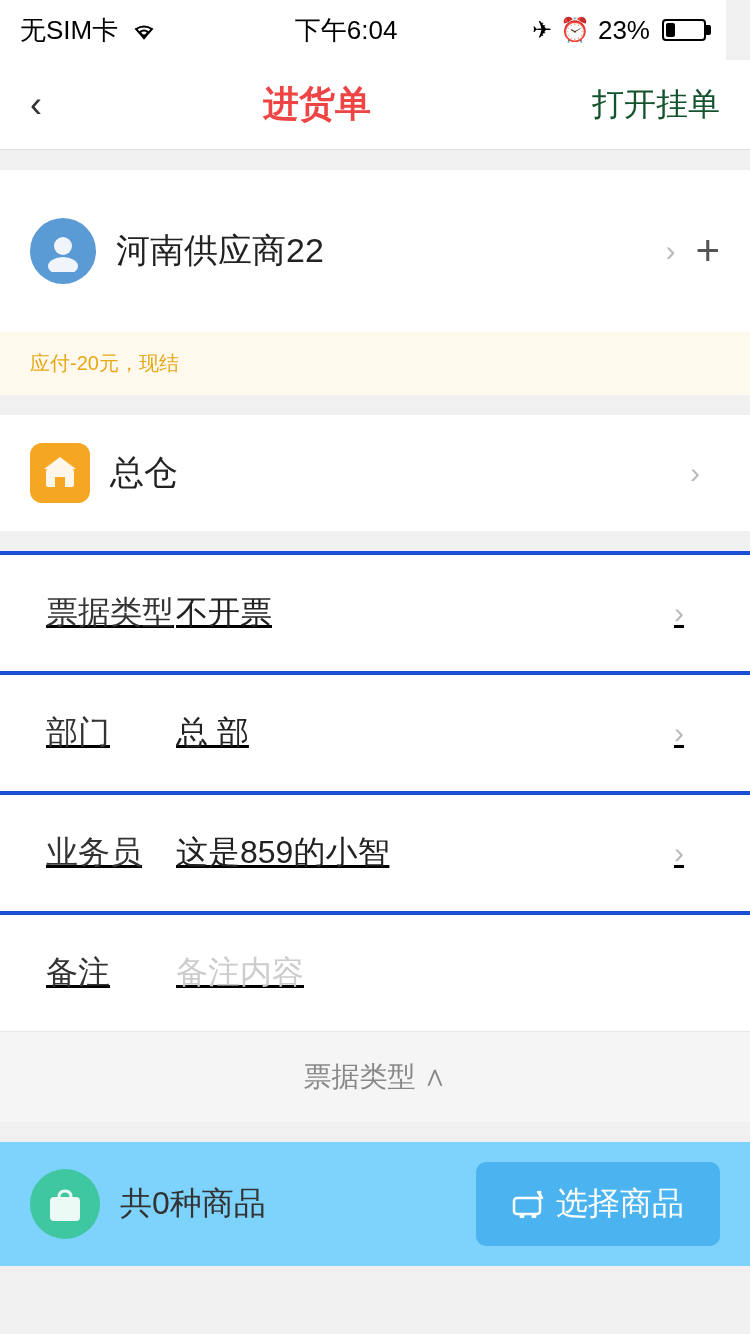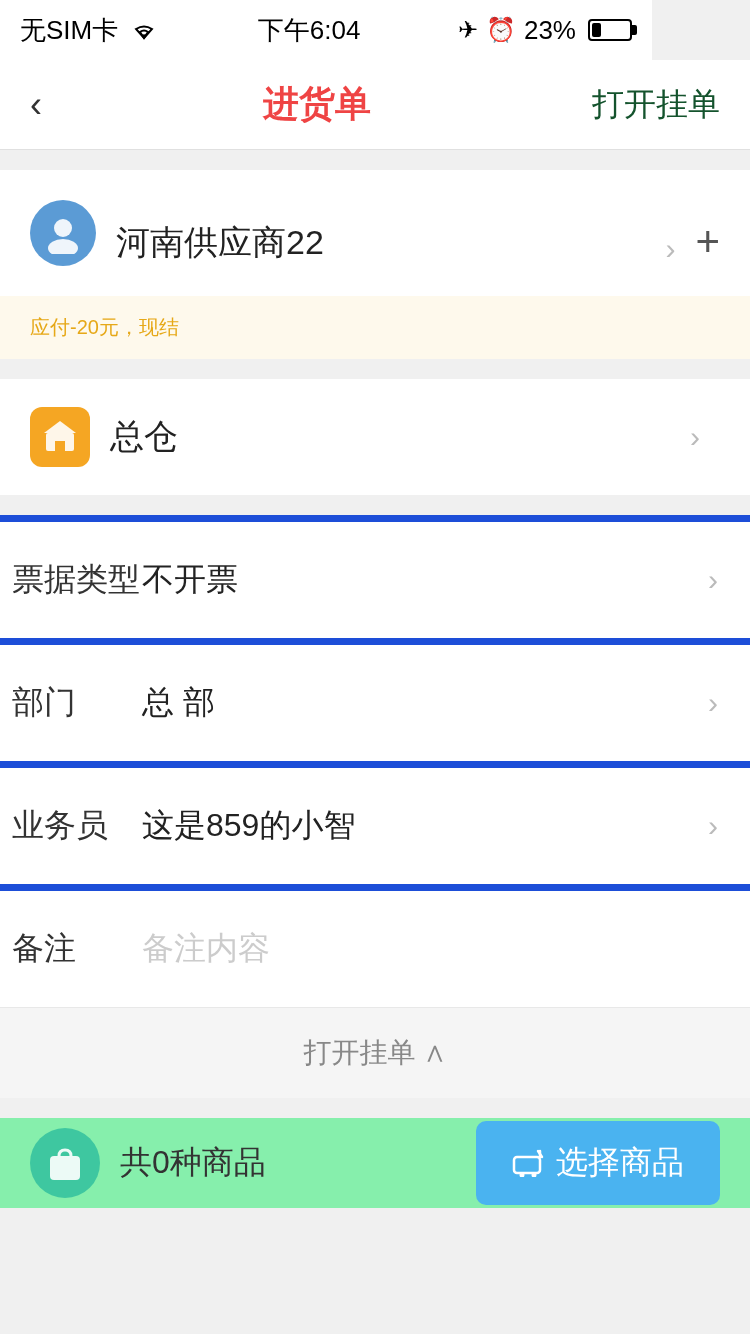--- a/index.html
+++ b/index.html
@@ -7,21 +7,21 @@
     body {
       width: 750px;
       min-height: 1334px;
       font-family: -apple-system, "PingFang SC", "Helvetica Neue", Arial, sans-serif;
       background: #f0f0f0;
       font-size: 32px;
     }
 
     
     .status-bar {
-      width: 652px;
+      width: 726px;
       height: 60px;
       background: #fff;
       display: flex;
       align-items: center;
       justify-content: space-between;
       padding: 0 20px;
       font-size: 26px;
       color: #000;
     }
     .status-left {
@@ -103,22 +103,22 @@
 
     
     .card-section {
       background: #fff;
       padding: 0 30px;
     }
 
     
     .supplier-row {
       display: flex;
-      align-items: flex-end;
-      padding: 30px 0;
+      align-items: center;
+      padding: 48px 0;
       border-bottom: none;
     }
     .supplier-avatar {
       width: 66px;
       height: 66px;
       border-radius: 50%;
       background: #5b9bd5;
       display: flex;
       align-items: center;
       justify-content: center;
@@ -174,23 +174,24 @@
     .warehouse-label {
       flex: 1;
       font-size: 34px;
       color: #222;
     }
 
     
     .form-row {
       display: flex;
       align-items: center;
-      padding: 36px 12px;
-      background: #fff;
-      border-top: 7px solid #1d4ed8;
+      padding: 36px 46px;
+      background: #fff;
+      border-top: 4px solid #1d4ed8;
+      text-decoration: underline;
     }
     .form-label {
       font-size: 32px;
       color: #333;
       width: 130px;
       flex-shrink: 0;
     }
     .form-value {
       flex: 1;
       font-size: 32px;
@@ -207,24 +208,24 @@
       background: #f5f5f5;
       text-align: center;
       padding: 26px 0;
       font-size: 28px;
       color: #888;
       border-top: 1px solid #e8e8e8;
     }
 
     
     .bottom-bar {
-      background: #86efac;
-      display: flex;
-      align-items: center;
-      padding: 3px 30px;
+      background: #7dd3fc;
+      display: flex;
+      align-items: center;
+      padding: 20px 30px;
       margin-top: 0;
     }
     .product-icon-wrap {
       width: 70px;
       height: 70px;
       border-radius: 50%;
       background: #3ec7a0;
       display: flex;
       align-items: center;
       justify-content: center;
@@ -340,21 +341,21 @@
     <span class="chevron-right">›</span>
   </div>
 
   <div class="form-row">
     <span class="form-label">备注</span>
     <span class="form-placeholder">备注内容</span>
   </div>
 </div>
 
 <div class="collapse-row">
-  <span>打开挂单 ∧</span>
+  <span>票据类型 ∧</span>
 </div>
 
 <div class="section-divider"></div>
 
 <div class="bottom-bar">
   <div class="product-icon-wrap">
     <svg width="42" height="42" viewBox="0 0 42 42" fill="none">
       <rect x="6" y="14" width="30" height="24" rx="4" fill="#fff" opacity="0.9"></rect>
       <path d="M15 14 Q15 8 21 8 Q27 8 27 14" stroke="#fff" stroke-width="3" fill="none" opacity="0.9"></path>
     </svg>

